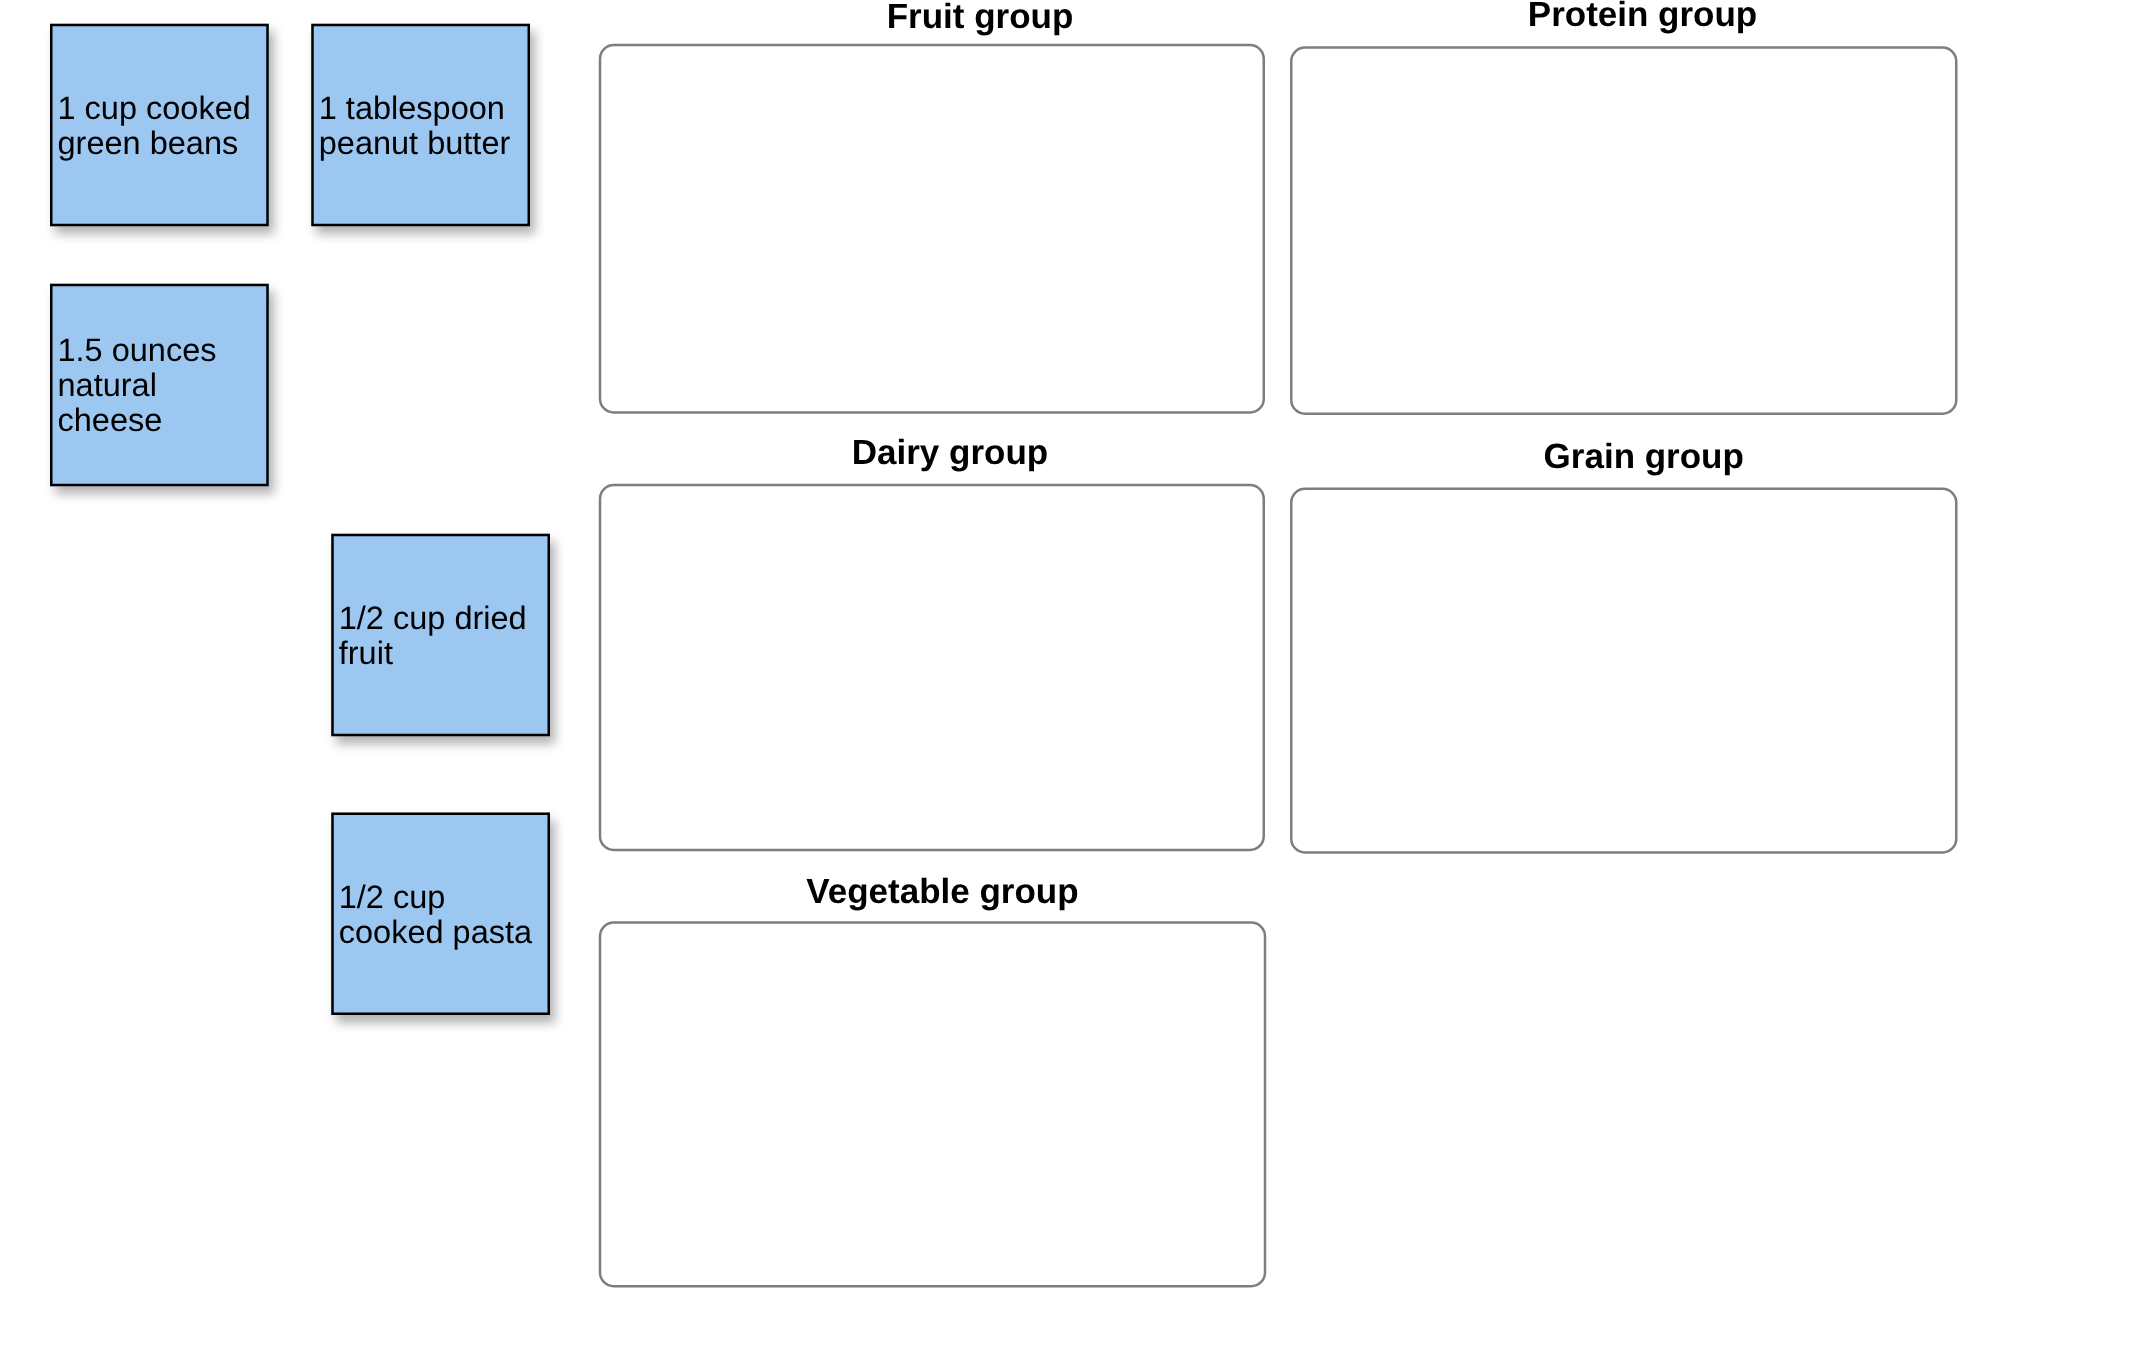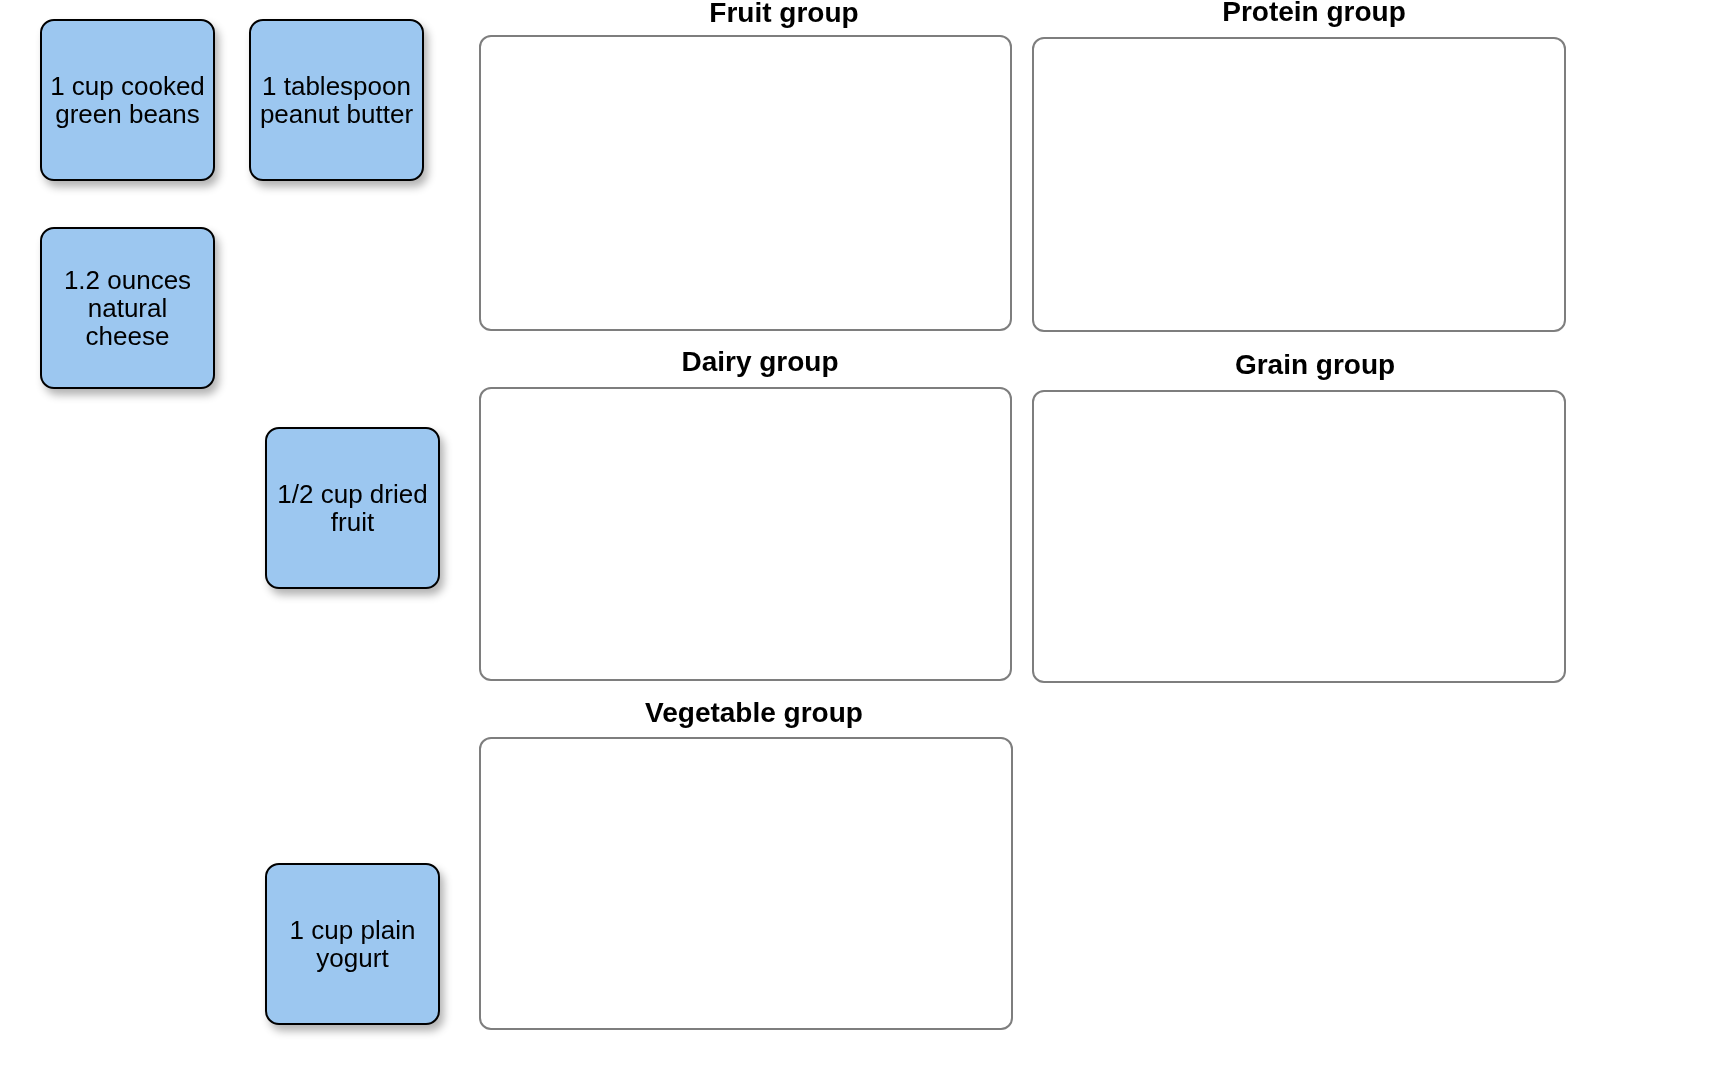--- a/index.html
+++ b/index.html
@@ -21,24 +21,23 @@
   }
   .stage{position:absolute;left:0;top:0;width:1714px;height:1082px;}
 
   
   .card{
     position:absolute;
     width:175px;height:162px;
     box-sizing:border-box;
     background:var(--card-fill);
     border:2px solid var(--card-border);
-    border-radius:14px;
+    border-radius:0;
     box-shadow:4px 6px 8px rgba(0,0,0,0.30);
     display:flex;align-items:center;justify-content:center;
-    text-align:center;
     font-size:26px;line-height:28px;
     color:var(--card-text);
     padding:16px 4px;
     cursor:grab;
   }
   .c0{left:40px;top:19px}
   .c1{left:249px;top:19px}
   .c2{left:40px;top:227px}
   .c3{left:265px;top:227px}
   .c4{left:40px;top:441px}
@@ -77,23 +76,23 @@
   .b-grain{left:1032px;top:390px;width:534px;height:293px}
   .b-vegetable{left:479px;top:737px;width:534px;height:293px}
 </style>
 </head>
 <body>
 
 <div class="stage">
 
   <div class="card c0">1 cup cooked green beans</div>
   <div class="card c1">1 tablespoon peanut butter</div>
-  <div class="card c2">1.2 ounces natural cheese</div>
+  <div class="card c2">1.5 ounces natural cheese</div>
   <div class="card c5">1/2 cup dried fruit</div>
-  <div class="card c9">1 cup plain yogurt</div>
+  <div class="card c7">1/2 cup cooked pasta</div>
 
   <div class="zone-title t-fruit">Fruit group</div>
   <div class="zone-title t-protein">Protein group</div>
   <div class="zone-title t-dairy">Dairy group</div>
   <div class="zone-title t-grain">Grain group</div>
   <div class="zone-title t-vegetable">Vegetable group</div>
 
   <div class="zone-box b-fruit"></div>
   <div class="zone-box b-protein"></div>
   <div class="zone-box b-dairy"></div>

